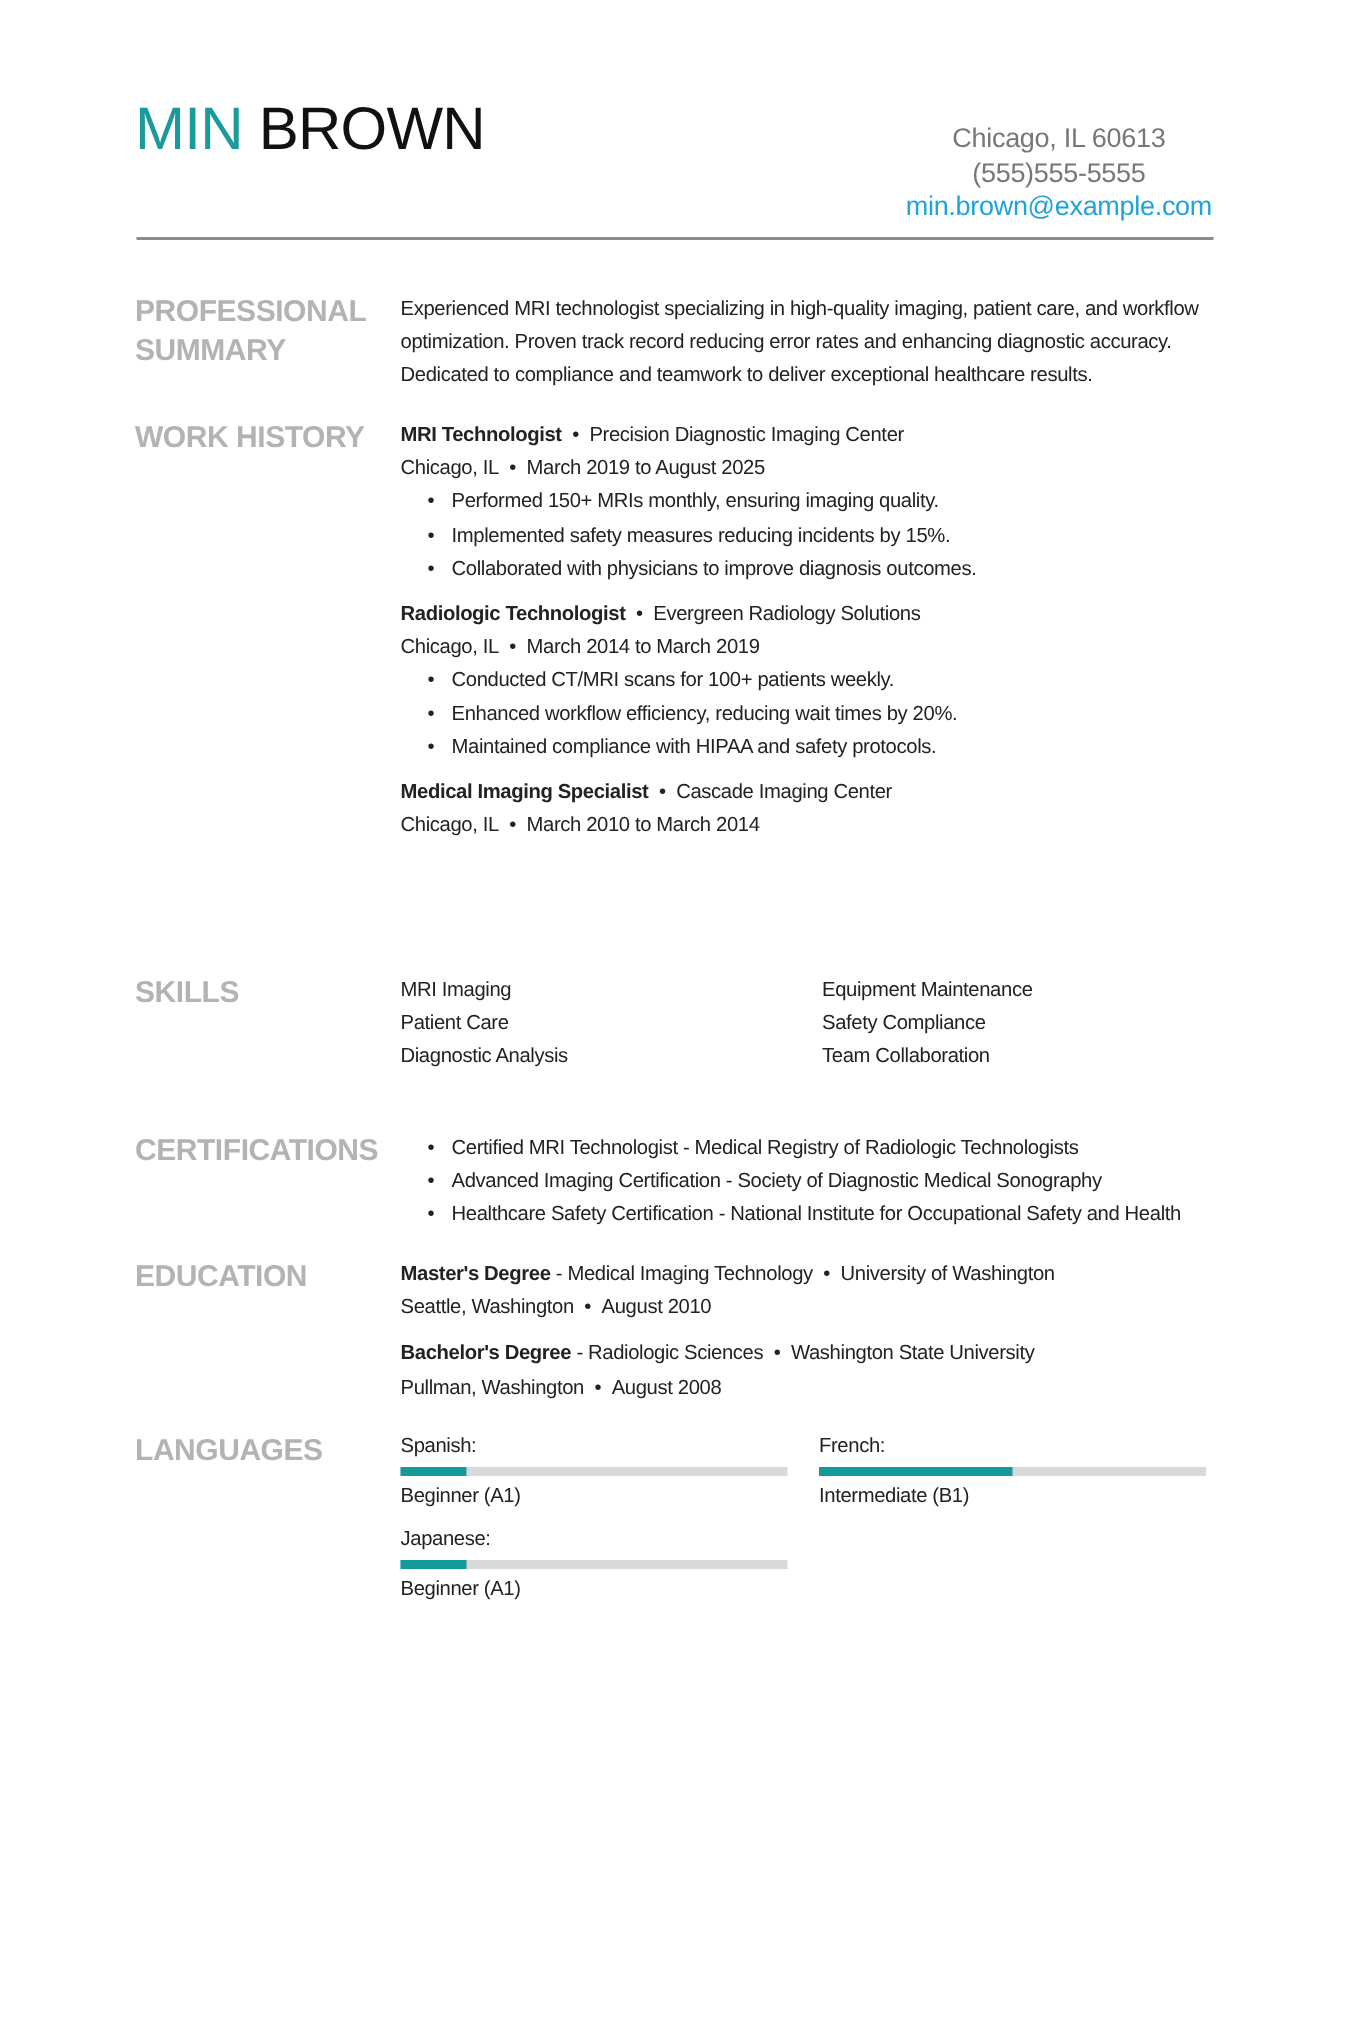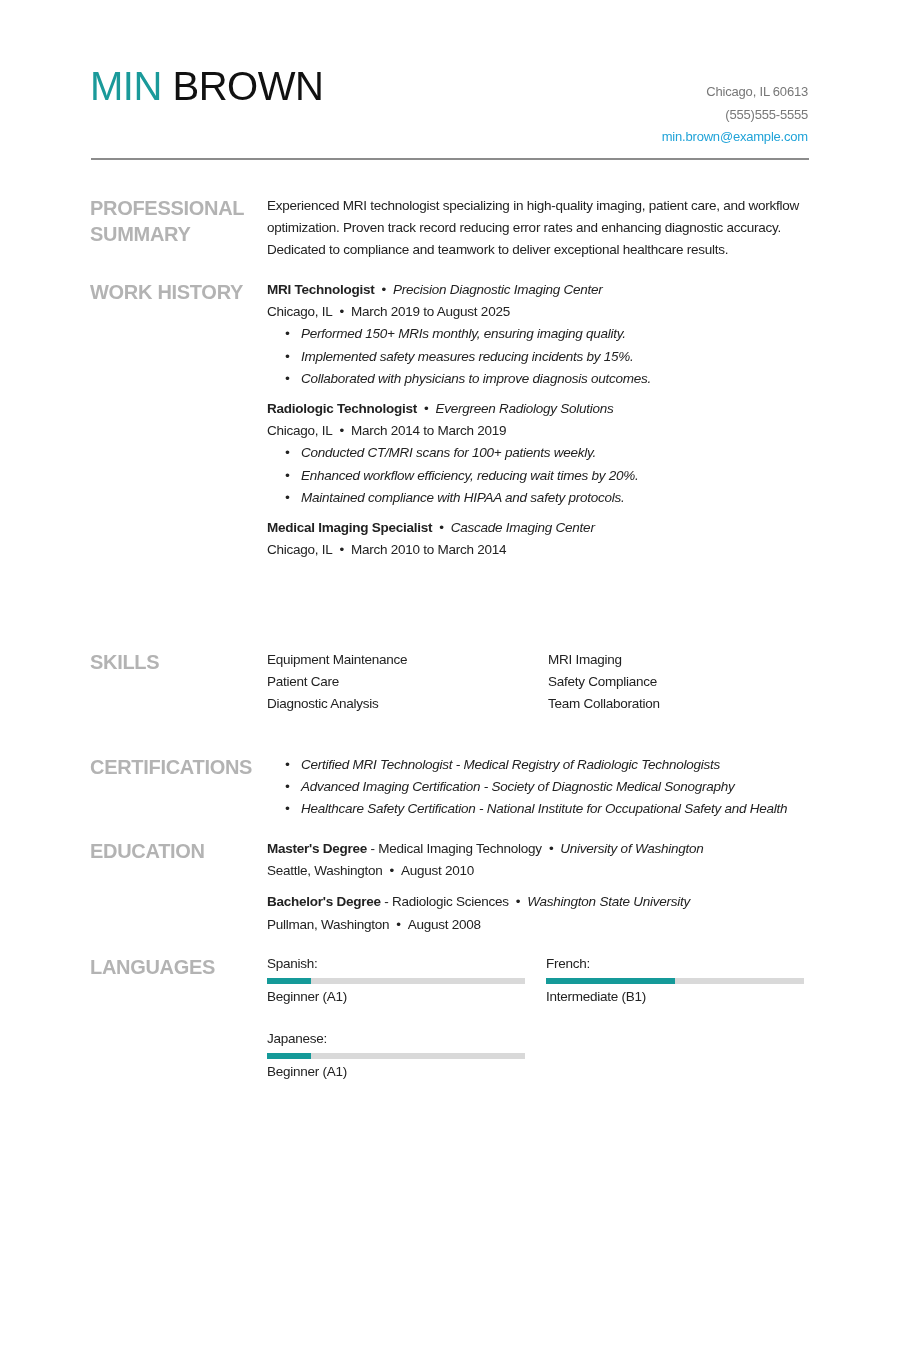--- a/index.html
+++ b/index.html
@@ -5,48 +5,48 @@
   html, body { margin: 0; padding: 0; background: #ffffff; }
   body { width: 900px; height: 1350px; position: relative; overflow: hidden;
          font-family: "Liberation Sans", "DejaVu Sans", sans-serif; color: #222; }
   .page { position: absolute; left: 0; top: 0; width: 900px; height: 1238px; }
 
   .name { position: absolute; left: 90px; top: 62px; font-size: 40px; line-height: 48px;
           letter-spacing: -0.5px; font-weight: normal; margin: 0; }
   .name .first { color: #1a9a9a; }
   .name .last { color: #111; }
 
-  .contact { position: absolute; right: 92px; top: 81px; text-align: right;
-             font-size: 13px; line-height: 22.5px; color: #777; letter-spacing: -0.2px; }
+  .contact { position: absolute; right: 92px; top: 81px; text-align: center;
+             font-size: 18px; line-height: 22.5px; color: #777; letter-spacing: -0.2px; }
   .contact .email { color: #20a3d8; }
 
   .divider { position: absolute; left: 91px; top: 158px; width: 718px; height: 2px; background: #8c8c8c; }
 
   .section { position: absolute; left: 90px; width: 720px; }
   .section-label { position: absolute; left: 0; top: 0; width: 160px; font-size: 20px; line-height: 26px;
                    color: #b3b3b3; font-weight: bold; letter-spacing: -0.3px; text-transform: uppercase; }
   .section-body { position: absolute; left: 177px; top: 0; width: 545px; font-size: 13.5px;
                   line-height: 22.2px; color: #222; letter-spacing: -0.25px; }
 
   .summary-text { margin: 0; }
 
   .job { margin-bottom: 8px; }
   .job-title { font-weight: bold; }
   .sep { display: inline-block; margin: 0 7px; }
-  .company { font-style: italic; }
-  ul.bullets { list-style: none; margin: 0; padding: 0 0 0 18px; font-style: italic; }
+  .company { }
+  ul.bullets { list-style: none; margin: 0; padding: 0 0 0 18px; }
   ul.bullets li { position: relative; padding-left: 16px; }
   ul.bullets li::before { content: "\2022"; position: absolute; left: 0; top: 0; color: #222; }
 
   .skills-grid { display: grid; grid-template-columns: 281px 260px; }
 
   .edu { margin-bottom: 9px; }
   .degree { font-weight: bold; }
 
-  .lang-grid { display: grid; grid-template-columns: 279px 260px; row-gap: 21px; }
+  .lang-grid { display: grid; grid-template-columns: 279px 260px; row-gap: 8px; }
   .lang { width: 258px; }
   .lang-name { line-height: 20px; }
   .lang-bar { height: 6px; background: #d9d9d9; margin: 4px 0 2px 0; position: relative; }
   .lang-fill { position: absolute; left: 0; top: 0; height: 6px; background: #159a99; }
   .lang-level { line-height: 22px; }
 </style>
 </head>
 <body>
 
 <div class="page">
@@ -112,22 +112,22 @@
         </div>
       </div>
 
     </div>
   </div>
 
   <div class="section" style="top:649px;">
     <div class="section-label">SKILLS</div>
     <div class="section-body">
       <div class="skills-grid">
+        <div>MRI Imaging</div>
         <div>Equipment Maintenance</div>
-        <div>MRI Imaging</div>
         <div>Patient Care</div>
         <div>Safety Compliance</div>
         <div>Diagnostic Analysis</div>
         <div>Team Collaboration</div>
       </div>
     </div>
   </div>
 
   <div class="section" style="top:754px;">
     <div class="section-label">CERTIFICATIONS</div>

